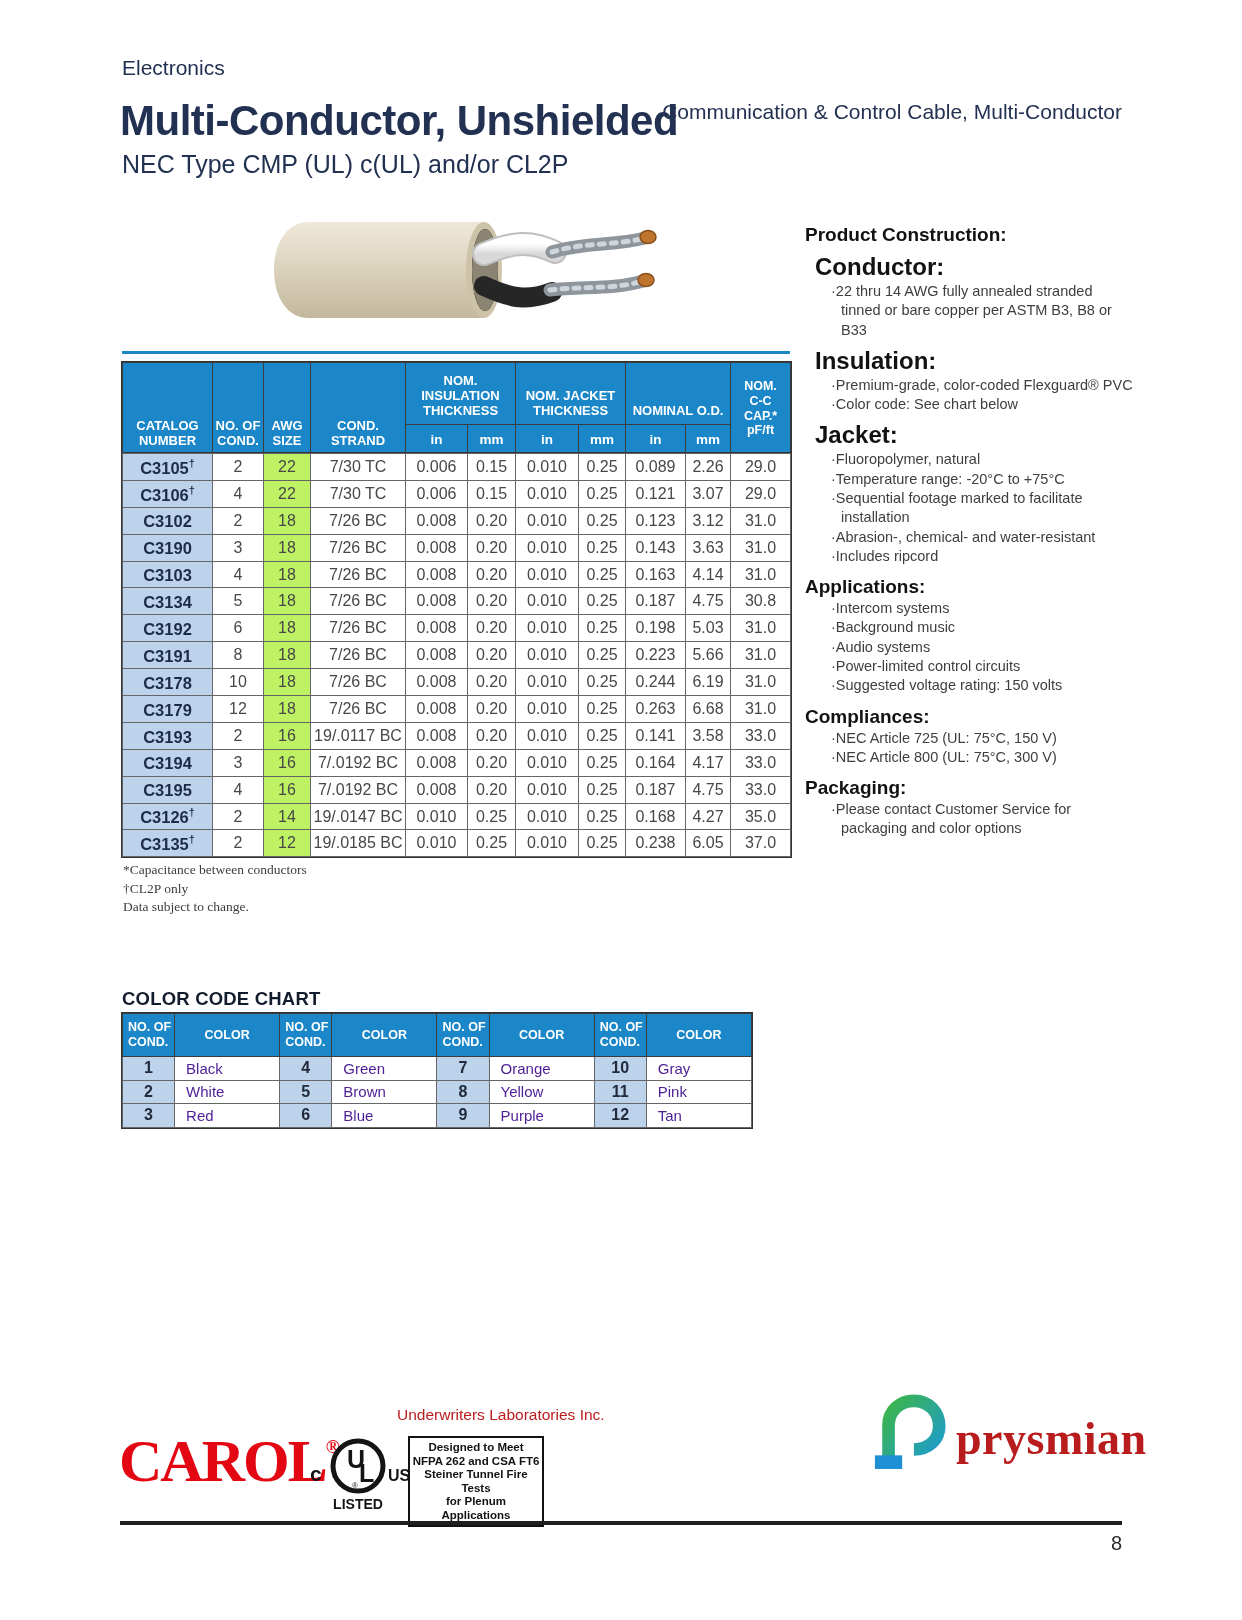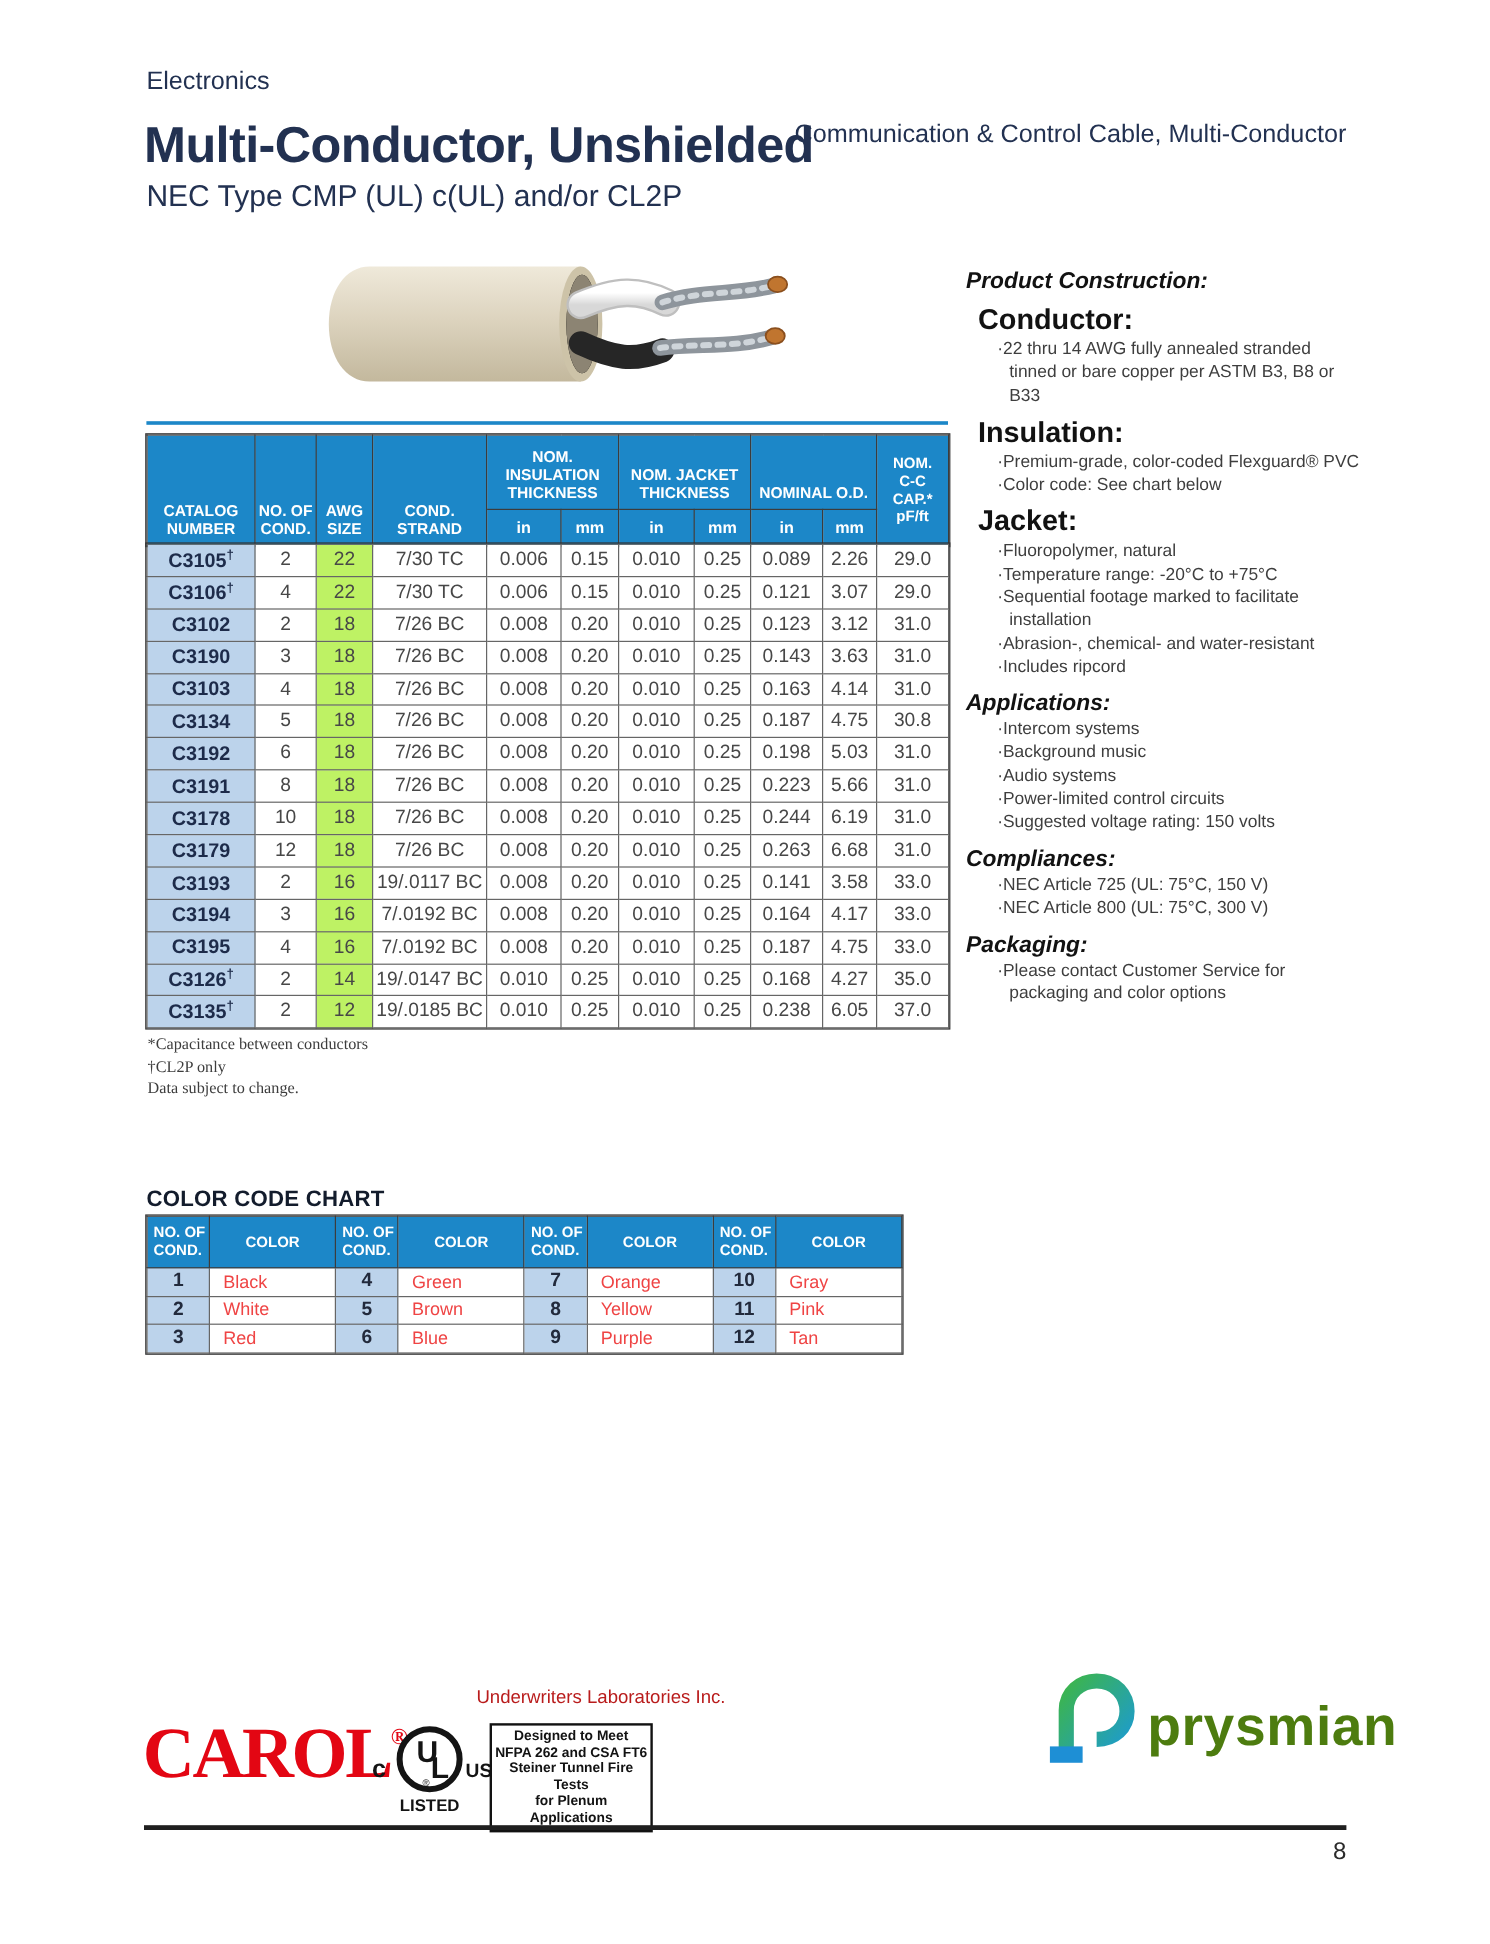--- a/index.html
+++ b/index.html
@@ -11,21 +11,21 @@
   .hdr-left  { position:absolute; left:122px; top:56px; font-size:21px; color:#223151; }
   .hdr-right { position:absolute; right:120px; top:56px; font-size:21px; color:#223151;margin-top:44px; }
   .title     { position:absolute; left:120px; top:97px; font-size:42px; font-weight:bold; color:#223151; letter-spacing:-0.5px; }
   .subtitle  { position:absolute; left:122px; top:150px; font-size:25px; color:#223151; }
 
   
   .cable { position:absolute; left:262px; top:208px; width:402px; height:126px; }
 
   
   .sidebar { position:absolute; left:805px; top:214px; width:330px; color:#111; }
-  .sb-h1 { font-size:19px; font-weight:bold; color:#121212; margin:10px 0 1px 0;font-style:italic; }
+  .sb-h1 { font-size:19px; font-weight:bold; color:#121212; margin:10px 0 1px 0; }
   .sb-h2 { font-size:24px; font-weight:bold; color:#121212; margin:7px 0 1px 10px; }
   .sb-ul { list-style:none; margin:1px 0 2px 26px; padding:0; font-size:14.5px; color:#3e3e3e; line-height:1.33; }
   .sb-ul li { padding-left:10px; text-indent:-10px; }
   .sb-ul li::before { content:"\00B7 "; color:#3e3e3e; }
 
   
   .blue-rule { position:absolute; left:122px; top:351px; width:668px; height:3px; background:#1c87c8; }
   .spec-head, .spec-body { position:absolute; left:122px; border-collapse:collapse; table-layout:fixed; width:668px; }
   .spec-head { top:362px; }
   .spec-body { top:453px; }
@@ -50,38 +50,38 @@
 
   
   .cc-title { position:absolute; left:122px; top:988px; font-size:18.5px; font-weight:bold; color:#131c2c; letter-spacing:0.2px; }
   .cc-table { position:absolute; left:122px; top:1013px; width:630px; border-collapse:collapse; table-layout:fixed; outline:1px solid #333; }
   .cc-table th {
     background:#1c87c8; color:#fff; font-weight:bold; font-size:12.5px; line-height:1.2;
     border:1px solid #3c3c3c; white-space:pre-line; height:40px; padding:1px 0 1px 0;
   }
   .cc-table th.num-h { text-align:left; padding-left:5px; }
   .cc-table th.col-h { text-align:center; }
-  .cc-table td { border:1px solid #666; font-size:15px; height:20.5px; background:#fff; color:#ef4444; }
+  .cc-table td { border:1px solid #666; font-size:15px; height:20.5px; background:#fff; color:#4c1d95; }
   .cc-table td.num { background:#bcd3eb; font-weight:bold; color:#222a3c; text-align:center; font-size:16px; }
   .cc-table td.name { padding-left:11px; }
 
   
   .carol {
     position:absolute; left:119px; top:1431px; font-family:"Liberation Serif", serif;
     font-weight:bold; font-size:60px; line-height:1; color:#e30613; letter-spacing:-2px;
   }
   .carol sup { font-size:19px; letter-spacing:0; vertical-align:28px; }
   .ul-mark { position:absolute; left:296px; top:1428px; width:140px; height:84px; }
   .nfpa-box {
     position:absolute; left:408px; top:1436px; width:128px; border:2px solid #121212;
     padding:3px 2px; text-align:center; font-size:11.5px; font-weight:bold; line-height:1.18; color:#121212;
   }
   .ul-company { position:absolute; left:397px; top:1406px; font-size:15.5px; color:#b91c1c; }
   .prysmian { position:absolute; left:872px; top:1390px; display:flex; align-items:center; }
-  .prysmian-text { font-size:46px; font-weight:bold; color:#4d7c0f; letter-spacing:0.5px; margin-left:10px; margin-top:14px; }
+  .prysmian-text { font-size:46px; font-weight:bold; color:#b91c1c; letter-spacing:0.5px; margin-left:10px; margin-top:14px;font-family:Liberation Serif, serif; }
   .bottom-rule { position:absolute; left:120px; top:1521px; width:1002px; height:4px; background:#1f1f1f; }
   .page-num { position:absolute; left:120px; top:1532px; width:1002px; text-align:right; font-size:20px; color:#2b2b2b; }
 </style>
 </head>
 <body>
 
 <div class="page">
 
   <div class="hdr-left">Electronics</div>
   <div class="hdr-right">Communication &amp; Control Cable, Multi-Conductor</div>

